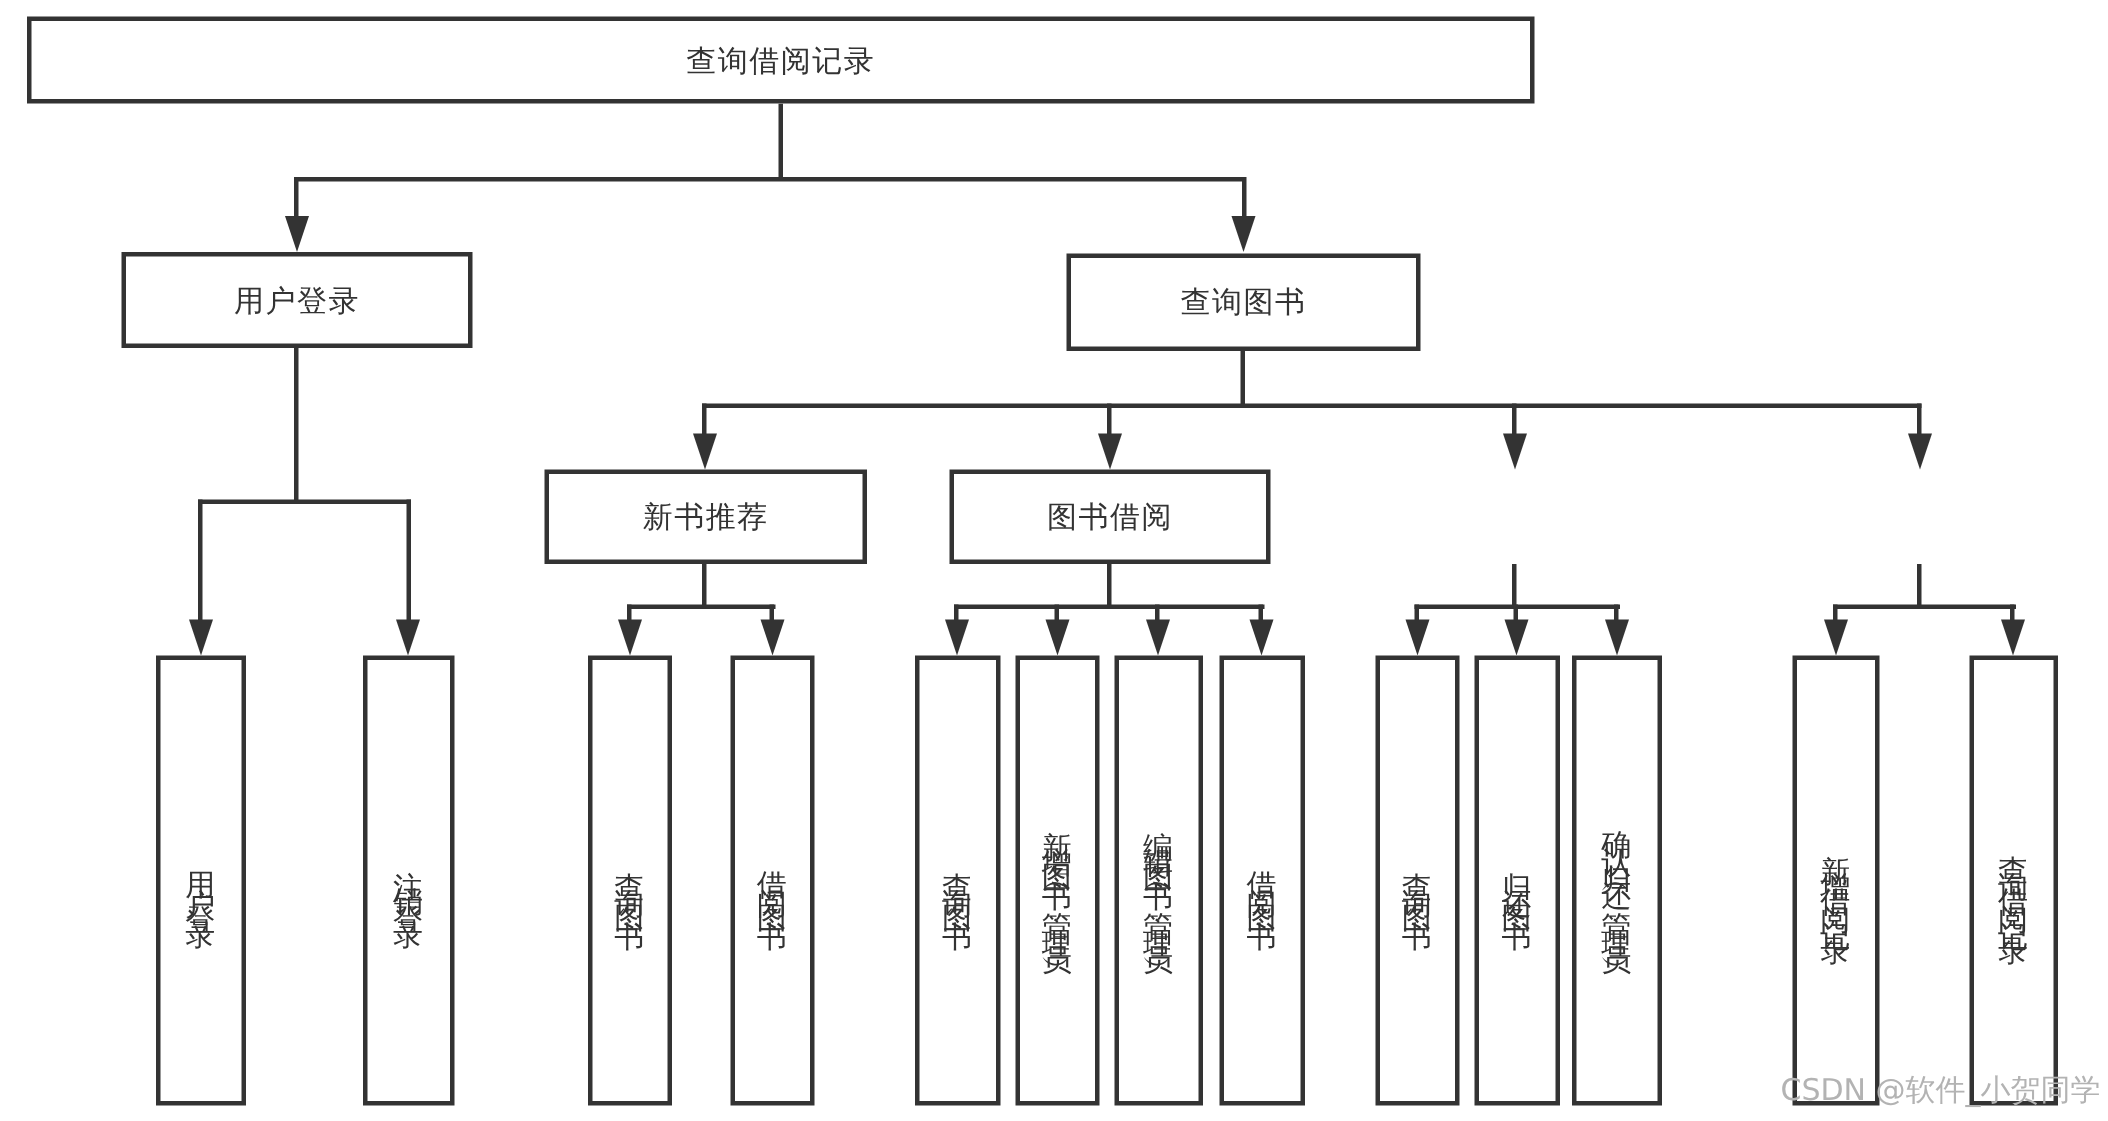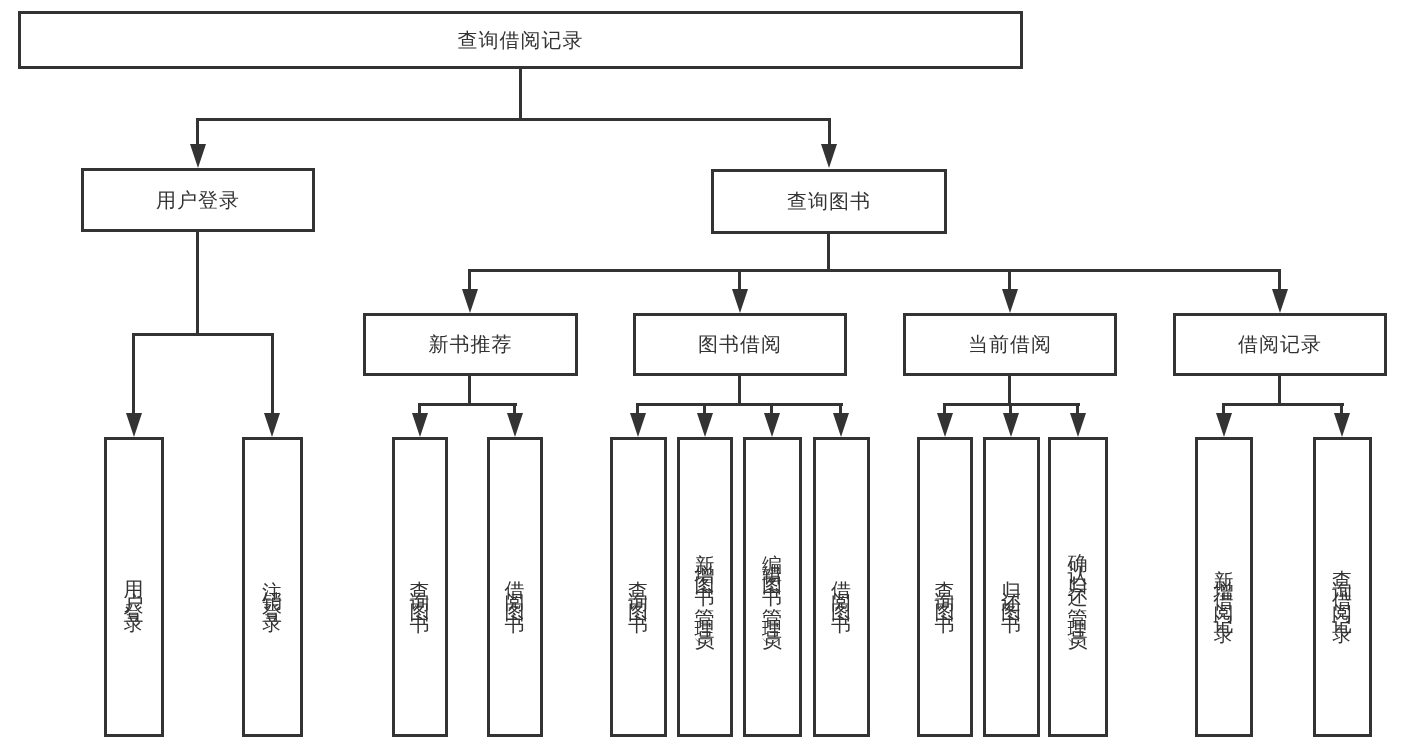--- a/index.html
+++ b/index.html
@@ -69,26 +69,20 @@
   </div>
   <div class="hbox" style="left:711px;top:169px;width:236px;height:65px;">
     <span class="lbl">查询图书</span>
   </div>
 
   <div class="hbox" style="left:633px;top:313px;width:214px;height:63px;">
     <span class="lbl">图书借阅</span>
   </div>
   <div class="hbox" style="left:363px;top:313px;width:215px;height:63px;">
     <span class="lbl">新书推荐</span>
-  </div>
-  <div class="hbox" style="left:903px;top:313px;width:214px;height:63px;">
-    <span class="lbl">当前借阅</span>
-  </div>
-  <div class="hbox" style="left:1173px;top:313px;width:214px;height:63px;">
-    <span class="lbl">借阅记录</span>
   </div>
 
   <div class="vbox" style="left:104px;width:60px;">
     <span class="lbl">用户登录</span>
   </div>
   <div class="vbox" style="left:242px;width:61px;">
     <span class="lbl">注销登录</span>
   </div>
 
   <div class="vbox" style="left:392px;width:56px;">
@@ -180,14 +174,15 @@
   <div class="arrow" style="left:1003px;top:413px;"></div>
   <div class="arrow" style="left:1070px;top:413px;"></div>
 
   <div class="vline" style="left:1278px;top:376px;height:30px;"></div>
   <div class="hline" style="left:1222px;top:403px;width:122px;"></div>
   <div class="vline" style="left:1222px;top:403px;height:14px;"></div>
   <div class="vline" style="left:1340px;top:403px;height:14px;"></div>
   <div class="arrow" style="left:1216px;top:413px;"></div>
   <div class="arrow" style="left:1334px;top:413px;"></div>
 
+  <div class="watermark" style="left:1187px;top:713px;">CSDN @软件_小贺同学</div>
 
 </div>
 
 </body></html>

